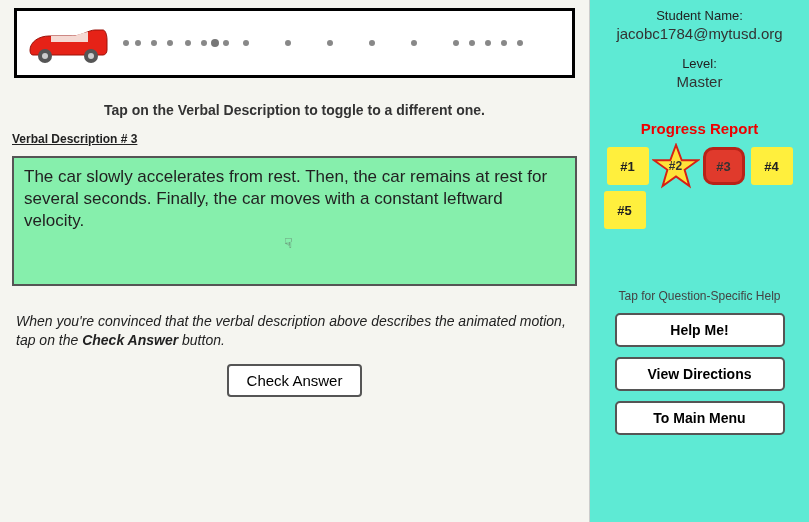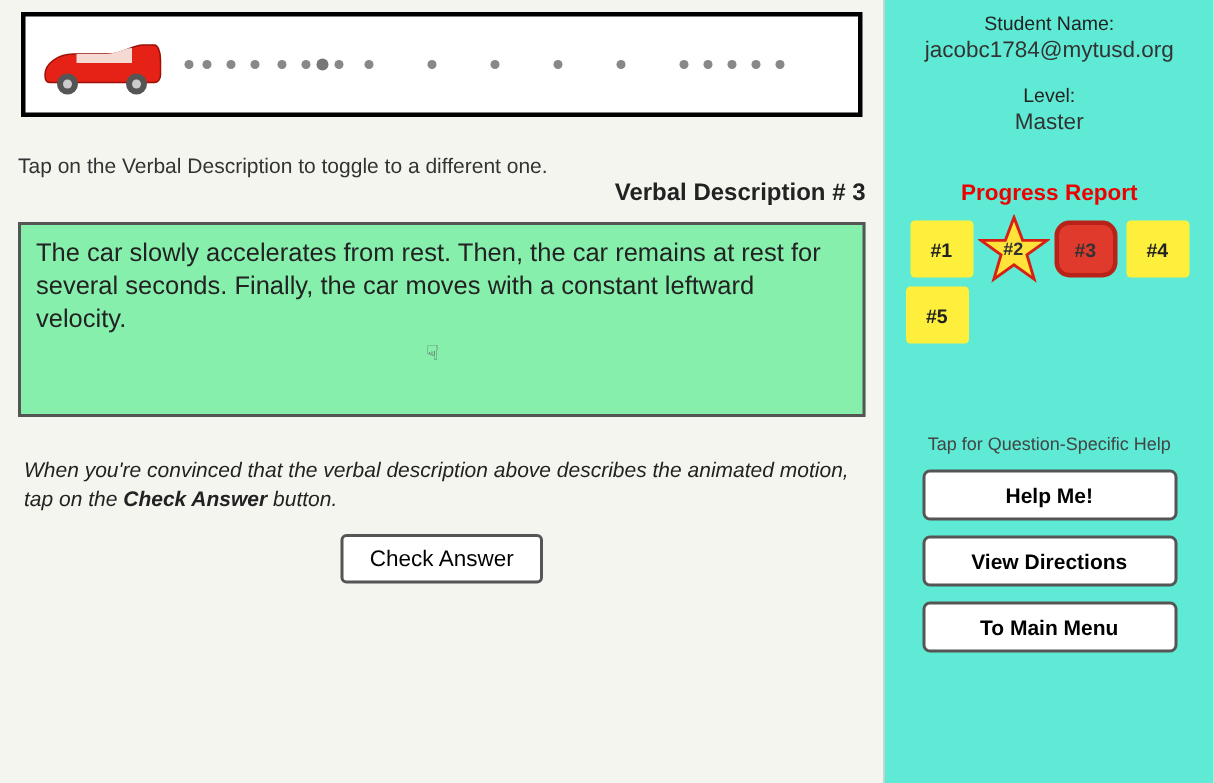--- a/index.html
+++ b/index.html
@@ -37,30 +37,32 @@
       background: #fff;
       position: relative;
       display: flex;
       align-items: center;
       padding-left: 8px;
     }
     .car svg { display:block; }
     .dots { flex:1; display:flex; align-items:center; gap:0; padding-left:6px; padding-right:18px; }
     .dot { width:6px; height:6px; border-radius:50%; background:#888; display:inline-block; }
     .tap-hint {
+      text-align: center;
+      font-size: 14px;
+      color: #333;
+      margin-bottom: 14px;
+      font-weight: bold;
+    }
+    .vd-title {
       text-align: left;
-      font-size: 14px;
-      color: #333;
-      margin-bottom: 2px;
-    }
-    .vd-title {
-      text-align: right;
-      font-size: 16px;
-      font-weight: bold;
-      margin-bottom: 10px;
+      font-size: 12px;
+      font-weight: bold;
+      margin-bottom: 10px;
+      text-decoration: underline;
     }
     .vd-box {
       border: 2px solid #555;
       background: #86efac;
       padding: 8px 10px;
       height: 130px;
       font-size: 17px;
       line-height: 1.3;
       position: relative;
       margin-bottom: 26px;

